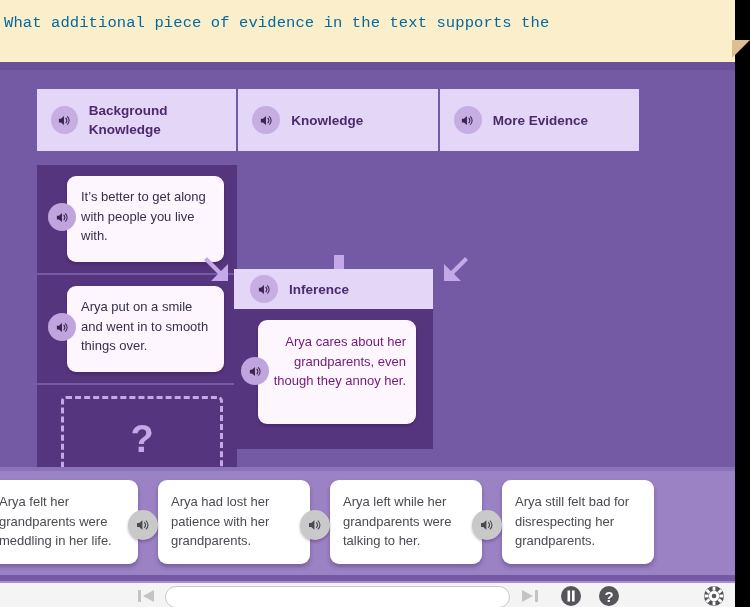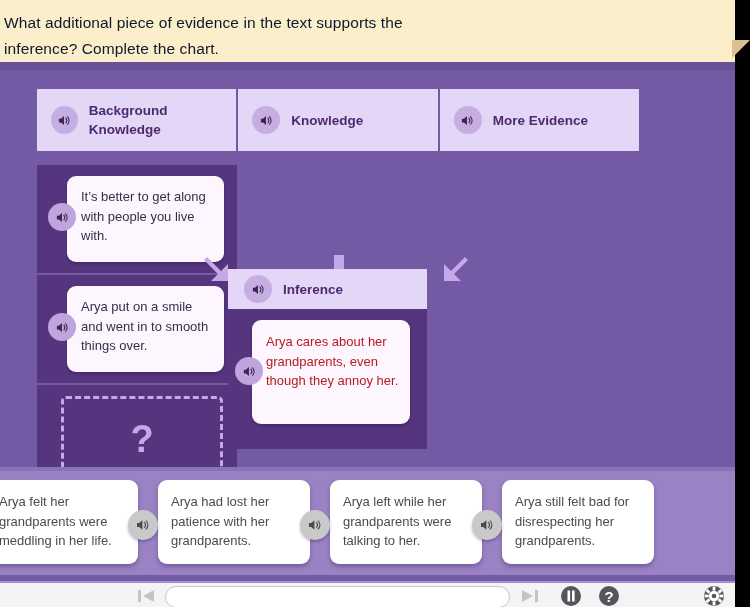--- a/index.html
+++ b/index.html
@@ -19,22 +19,23 @@
     left: 0; top: 0;
     width: 735px;
     height: 62px;
     background: #fbeecb;
     padding: 10px 14px 0 4px;
     z-index: 5;
   }
   .banner-text {
     font-size: 15.5px;
     line-height: 26px;
-    color: #0f172a;
+    color: #0369a1;
     letter-spacing: .1px;
+    font-family: Liberation Mono, monospace;
   }
   .banner-fold {
     position: absolute;
     right: 0; top: 40px;
     width: 0; height: 0;
     border-left: 18px solid #ddbf94;
     border-bottom: 18px solid transparent;
     z-index: 6;
   }
   .banner-shadow {
@@ -135,21 +136,21 @@
   .arrows {
     position: absolute;
     left: 37px; top: 197px;
     width: 602px; height: 30px;
   }
   .arrow { position: absolute; }
 
   
   .inference {
     position: absolute;
-    left: 228px; top: 207px;
+    left: 234px; top: 207px;
     width: 199px;
   }
   .inference-head {
     height: 40px;
     background: #e4d6f7;
     display: flex;
     align-items: center;
     padding-left: 16px;
     gap: 11px;
   }
@@ -168,21 +169,22 @@
     left: 24px; top: 11px;
     width: 158px; height: 104px;
     background: #fdf6ff;
     border-radius: 9px;
     padding: 12px 10px 0 14px;
     box-shadow: 0 2px 3px rgba(40,18,70,.35);
   }
   .inference-card-text {
     font-size: 13px;
     line-height: 19.5px;
-    color: #b91c1c;
+    color: #701a75;
+    text-align: right;
   }
   .inference-spk {
     position: absolute;
     left: 7px; top: 48px;
     z-index: 3;
   }
 
   
   .tray-top-edge {
     position: absolute;
@@ -259,21 +261,20 @@
   .spk.lilac  { background: #c0a4dd; }
   .spk.gray   { background: #c9c9c9; box-shadow: 0 2px 3px rgba(40,18,70,.30); }
   .spk.big    { width: 30px; height: 30px; }
   .spk svg { display: block; }
 </style>
 </head>
 <body>
 
 <div class="banner">
   <div class="banner-text">What additional piece of evidence in the text supports the</div>
-  <div class="banner-text">inference? Complete the chart.</div>
 </div>
 <div class="banner-fold"></div>
 <div class="banner-shadow"></div>
 
 <div class="stage">
 
   <div class="chart">
 
     <div class="chart-row">
       <div class="col">

